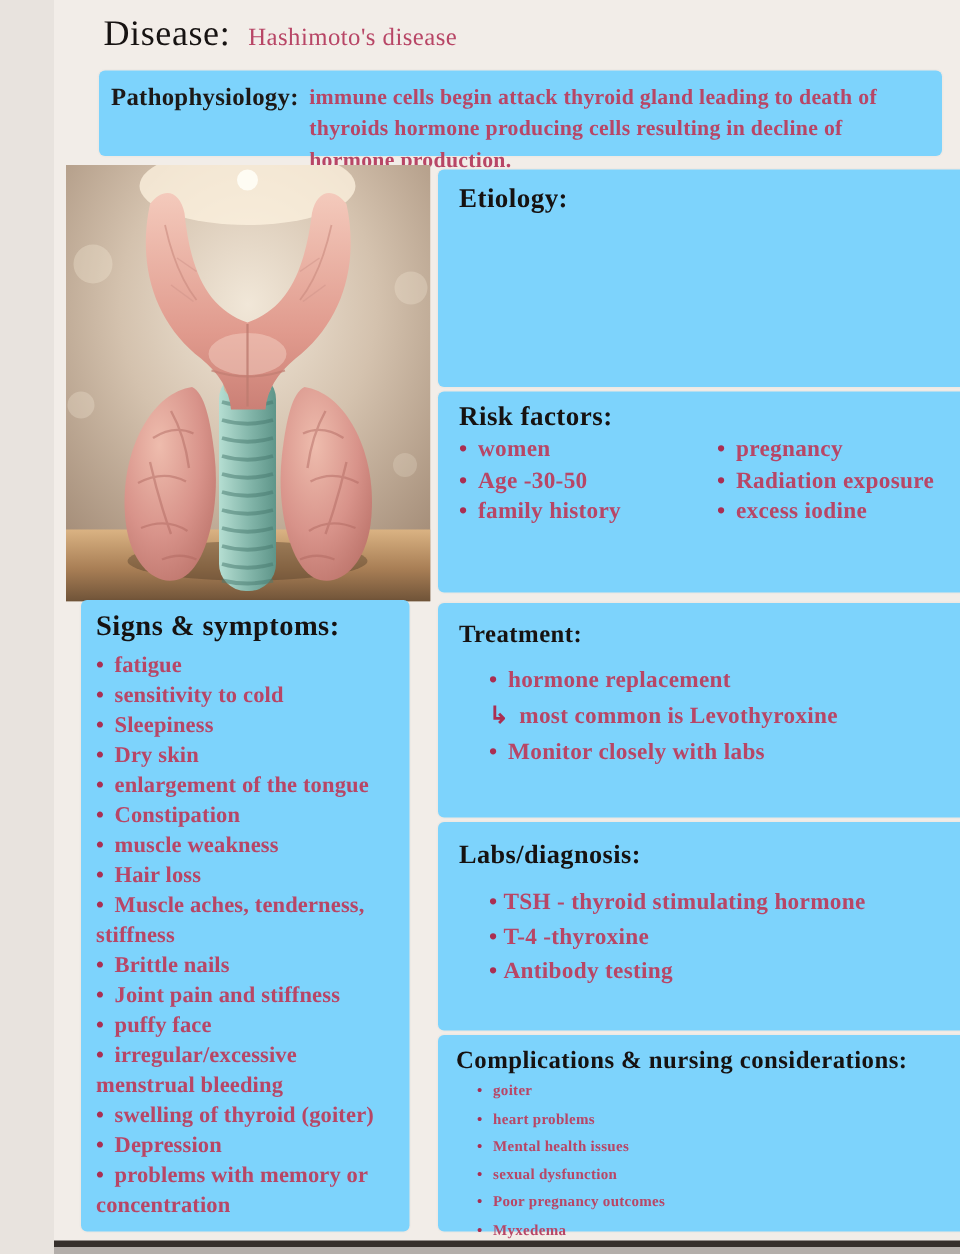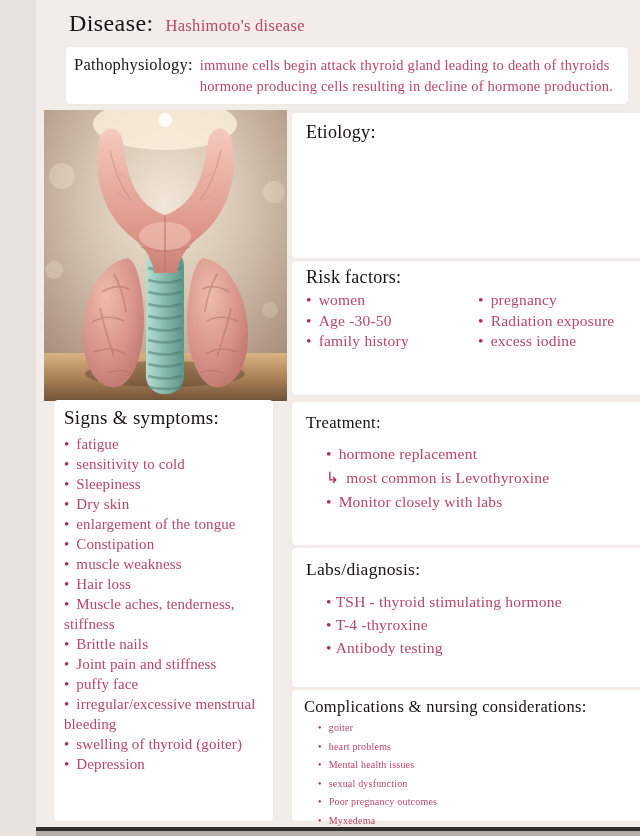--- a/index.html
+++ b/index.html
@@ -7,22 +7,23 @@
     width:640px;height:836px;
     font-family:"Liberation Serif", serif;
     background:#e8e3de;
   }
   .page{
     position:relative;width:640px;height:836px;overflow:hidden;
     background:#f2ede8;
     margin-left:36px;
   }
   .card{
-    position:absolute;background:#ffffff;border-radius:4px;
+    position:absolute;background:#7dd3fc;border-radius:4px;
     box-shadow:0 0 0 1px rgba(0,0,0,0.015);
+    font-weight:bold;
   }
   
   .hdr{position:absolute;left:33px;top:10px;white-space:nowrap;}
   .hdr .lbl{font-size:24px;color:#171312;letter-spacing:.4px;}
   .hdr .val{font-size:16.5px;color:#b84666;margin-left:12px;letter-spacing:.3px;}
   
   .patho{left:30px;top:47px;width:562px;height:57px;padding:0;}
   .patho-inner{display:flex;padding:8px 10px 0 8px;}
   .patho .plbl{font-size:16.5px;color:#1d1917;white-space:nowrap;letter-spacing:.2px;}
   .patho .ptxt{font-size:14.5px;line-height:21px;color:#b84666;width:436px;margin-left:7px;letter-spacing:.2px;}
@@ -211,20 +212,21 @@
         <div class="li"><span class="marker">•</span><span class="txt">Constipation</span></div>
         <div class="li"><span class="marker">•</span><span class="txt">muscle weakness</span></div>
         <div class="li"><span class="marker">•</span><span class="txt">Hair loss</span></div>
         <div class="li"><span class="marker">•</span><span class="txt">Muscle aches, tenderness, stiffness</span></div>
         <div class="li"><span class="marker">•</span><span class="txt">Brittle nails</span></div>
         <div class="li"><span class="marker">•</span><span class="txt">Joint pain and stiffness</span></div>
         <div class="li"><span class="marker">•</span><span class="txt">puffy face</span></div>
         <div class="li"><span class="marker">•</span><span class="txt">irregular/excessive menstrual bleeding</span></div>
         <div class="li"><span class="marker">•</span><span class="txt">swelling of thyroid (goiter)</span></div>
         <div class="li"><span class="marker">•</span><span class="txt">Depression</span></div>
+        <div class="li"><span class="marker">•</span><span class="txt">problems with memory or concentration</span></div>
       </div>
   </div>
 
   <div class="card treat">
     <div class="sec-h">Treatment:</div>
     <div class="list">
         <div class="li"><span class="marker">•</span><span class="txt">hormone replacement</span></div>
         <div class="li"><span class="marker">↳</span><span class="txt">most common is Levothyroxine</span></div>
         <div class="li"><span class="marker">•</span><span class="txt">Monitor closely with labs</span></div>
       </div>

